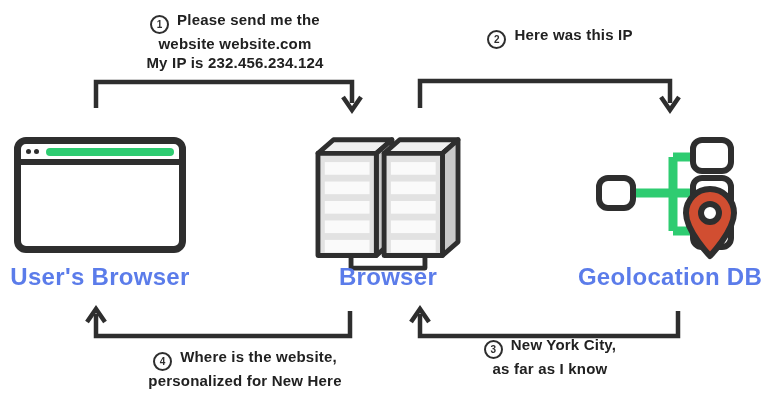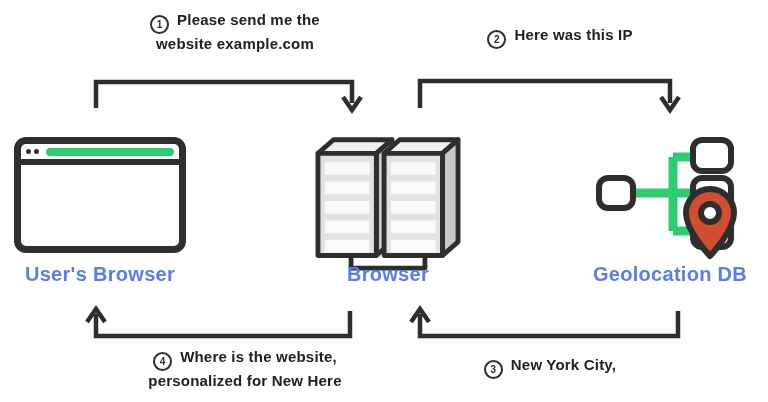--- a/index.html
+++ b/index.html
@@ -31,21 +31,21 @@
     font-weight:bold;
     color:#2e2e2e;
     margin-right:8px;
     vertical-align:-3px;
   }
   
   .node-label{
     position:absolute;
     text-align:center;
     font-weight:bold;
-    font-size:20px;
+    font-size:24px;
     color:#5b7cea;
     letter-spacing:.3px;
   }
   
   .browser{
     position:absolute;
     left:14px;top:137px;
     width:158px;height:102px;
     border:7px solid #2e2e2e;
     border-radius:12px;
@@ -91,34 +91,36 @@
 
     <path d="M350,311 L350,336 L96,336 L96,314" fill="none" stroke="#2e2e2e" stroke-width="4.5"></path>
     <path d="M87,322 L96,309 L105,322" fill="none" stroke="#2e2e2e" stroke-width="4.5" stroke-linejoin="miter"></path>
 
     <path d="M678,311 L678,336 L420,336 L420,314" fill="none" stroke="#2e2e2e" stroke-width="4.5"></path>
     <path d="M411,322 L420,309 L429,322" fill="none" stroke="#2e2e2e" stroke-width="4.5" stroke-linejoin="miter"></path>
   </svg>
 
   <div class="step" style="left:90px;top:10px;width:290px;">
     <div><span class="circle-num">1</span><span>Please send me the</span></div>
-    <div>website example.com</div>
+    <div>website website.com</div>
+    <div>My IP is 232.456.234.124</div>
   </div>
 
   <div class="step" style="left:430px;top:25px;width:260px;">
     <div><span class="circle-num">2</span><span>Here was this IP</span></div>
   </div>
 
   <div class="step" style="left:95px;top:347px;width:300px;">
     <div><span class="circle-num">4</span><span>Where is the website,</span></div>
     <div>personalized for New Here</div>
   </div>
 
-  <div class="step" style="left:425px;top:355px;width:250px;">
+  <div class="step" style="left:425px;top:335px;width:250px;">
     <div><span class="circle-num">3</span><span>New York City,</span></div>
+    <div>as far as I know</div>
   </div>
 
   <div class="browser">
     <div class="browser-bar">
       <div class="browser-dot"></div>
       <div class="browser-dot"></div>
       <div class="address-bar"></div>
     </div>
   </div>
 

